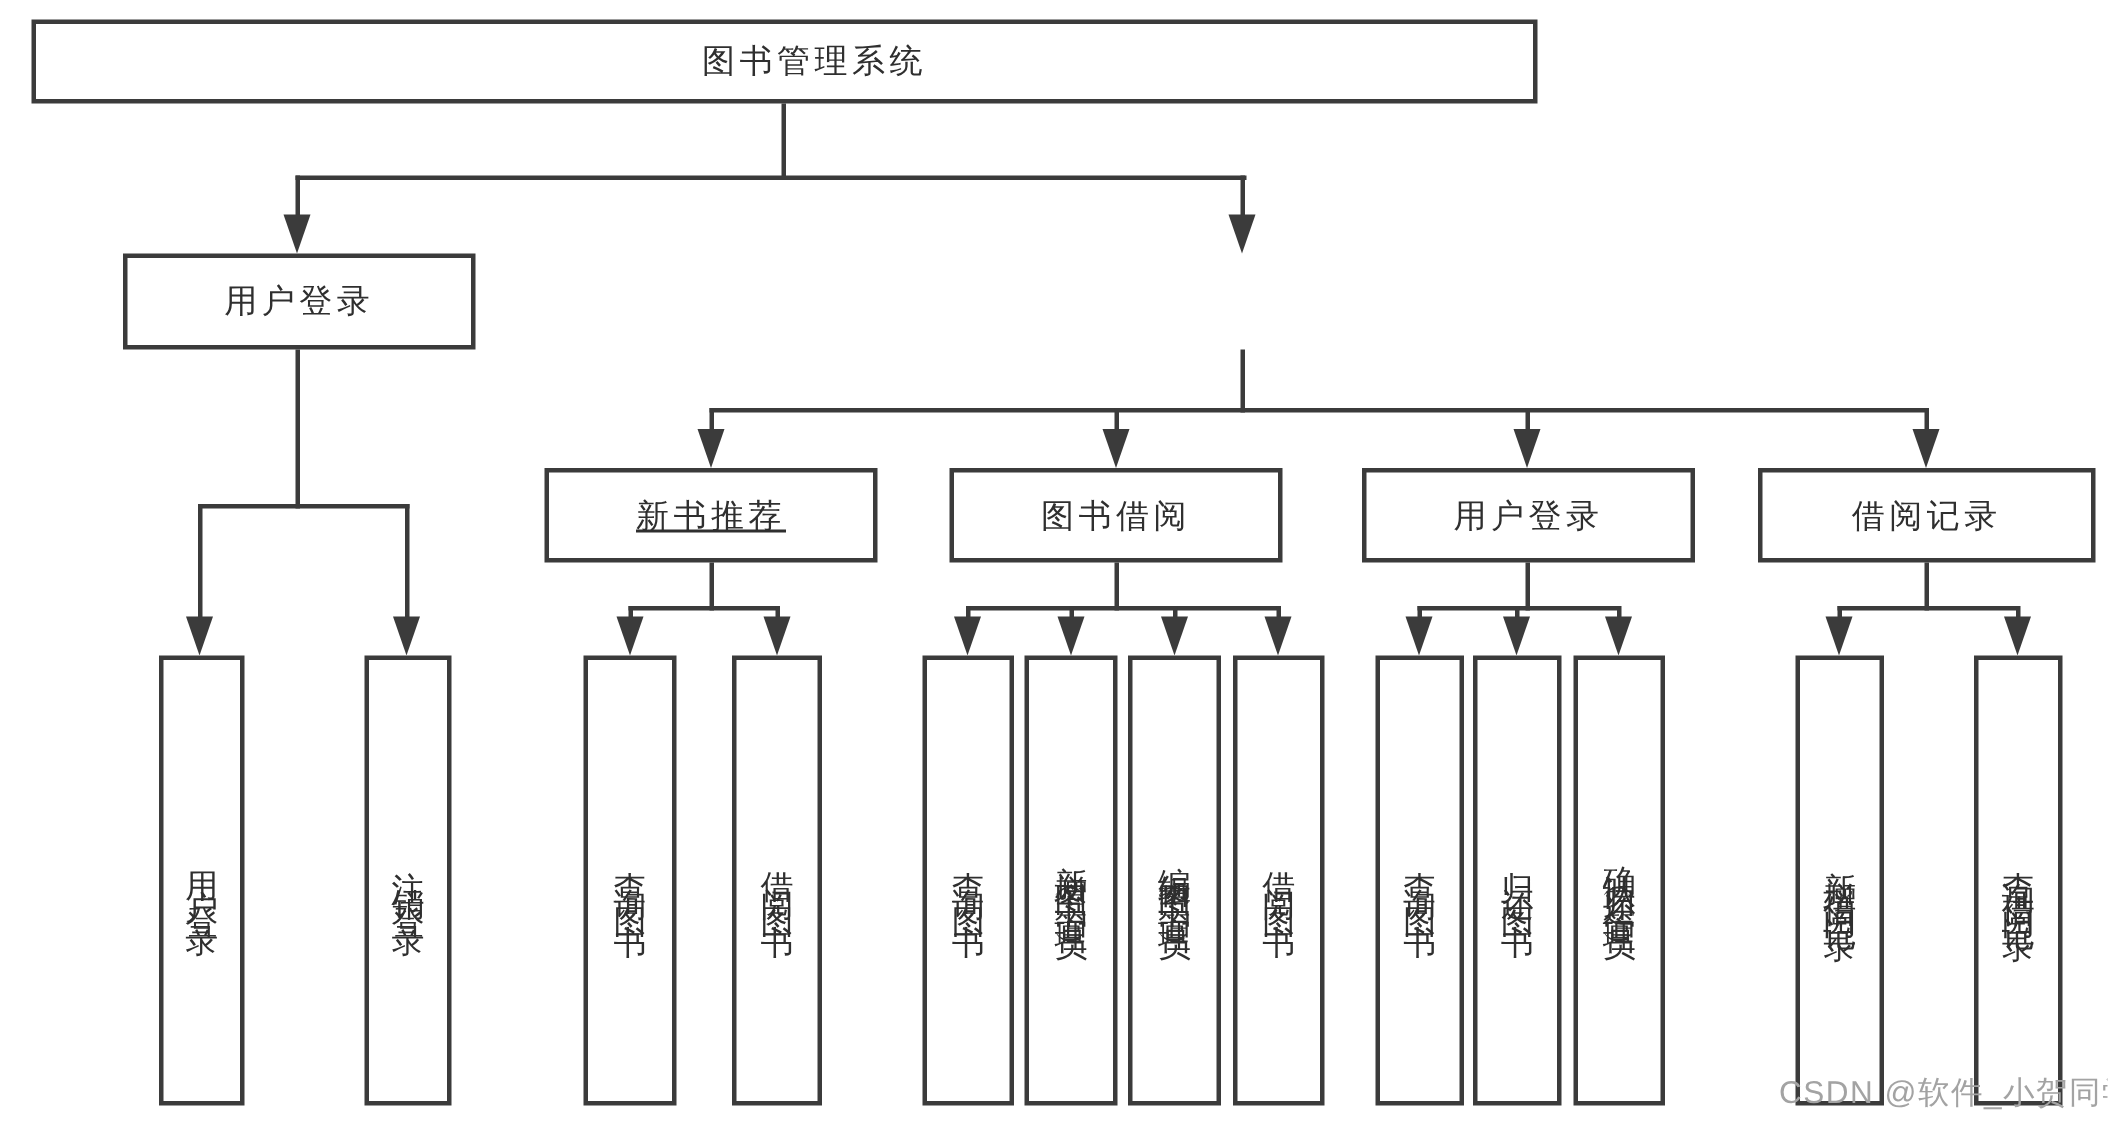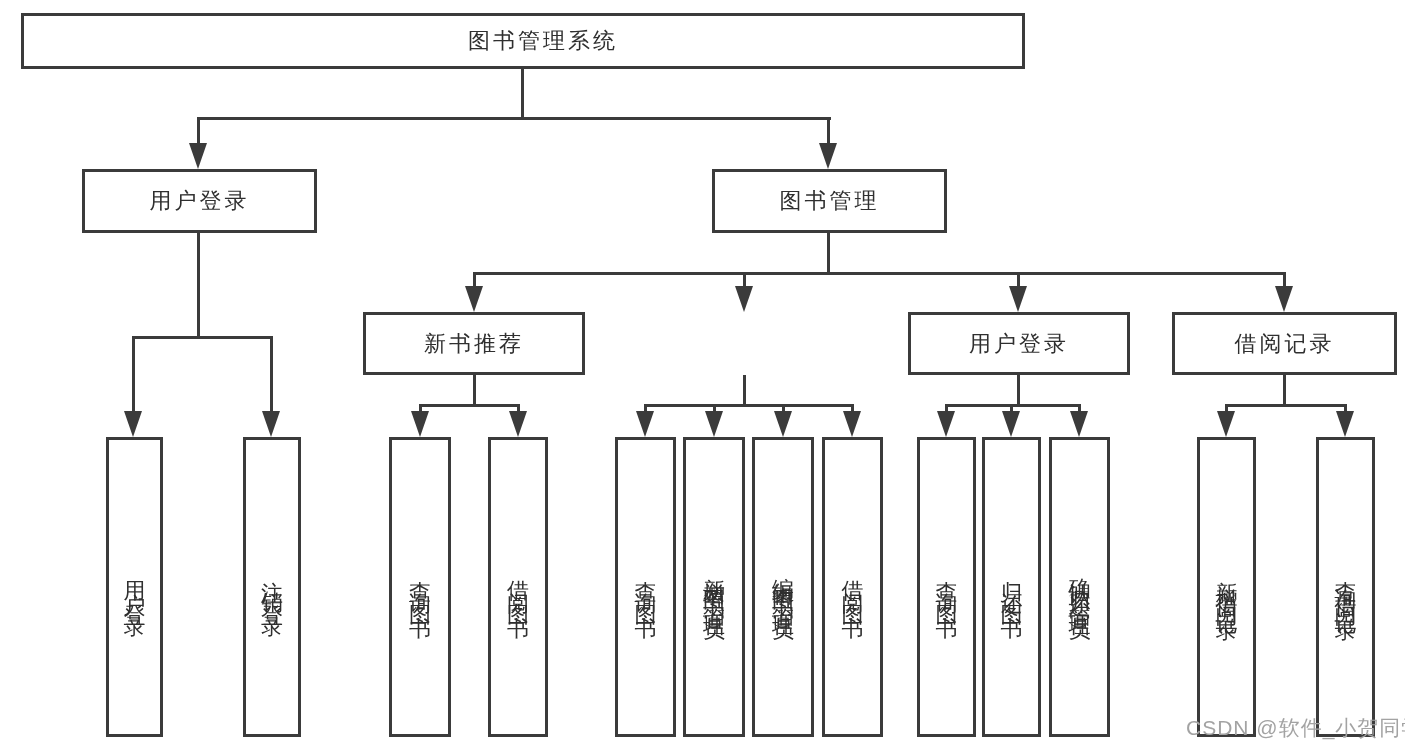--- a/index.html
+++ b/index.html
@@ -71,23 +71,20 @@
   <div class="vl" style="left:521px; top:69px; height:50px;"></div>
   <div class="hl" style="left:197px; top:117px; width:634px;"></div>
   <div class="vl" style="left:197px; top:117px; height:30px;"></div>
   <div class="arrow" style="left:189px; top:143px;"></div>
   <div class="vl" style="left:827px; top:117px; height:30px;"></div>
   <div class="arrow" style="left:819px; top:143px;"></div>
 
   <div class="node" style="left:82px; top:169px; width:235px; height:64px;">
     <span>用户登录</span>
   </div>
-  <div class="node" style="left:712px; top:169px; width:235px; height:64px;">
-    <span>图书管理</span>
-  </div>
 
   <div class="vl" style="left:197px; top:233px; height:106px;"></div>
   <div class="hl" style="left:132px; top:336px; width:141px;"></div>
   <div class="vl" style="left:132px; top:336px; height:79px;"></div>
   <div class="arrow" style="left:124px; top:411px;"></div>
   <div class="vl" style="left:270px; top:336px; height:79px;"></div>
   <div class="arrow" style="left:262px; top:411px;"></div>
 
   <div class="leaf" style="left:106px; width:57px;">
     <span>用户登录</span>
@@ -100,22 +97,25 @@
   <div class="hl" style="left:473px; top:272px; width:813px;"></div>
   <div class="vl" style="left:473px; top:272px; height:16px;"></div>
   <div class="arrow" style="left:465px; top:286px;"></div>
   <div class="vl" style="left:743px; top:272px; height:16px;"></div>
   <div class="arrow" style="left:735px; top:286px;"></div>
   <div class="vl" style="left:1017px; top:272px; height:16px;"></div>
   <div class="arrow" style="left:1009px; top:286px;"></div>
   <div class="vl" style="left:1283px; top:272px; height:16px;"></div>
   <div class="arrow" style="left:1275px; top:286px;"></div>
 
-  <div class="node" style="left:363px; top:312px; width:222px; height:63px;">
+  <div class="node" style="left:363px; top:312px; width:222px; height:63px;text-decoration:underline;">
     <span>新书推荐</span>
+  </div>
+  <div class="node" style="left:633px; top:312px; width:222px; height:63px;">
+    <span>图书借阅</span>
   </div>
   <div class="node" style="left:908px; top:312px; width:222px; height:63px;">
     <span>用户登录</span>
   </div>
   <div class="node" style="left:1172px; top:312px; width:225px; height:63px;">
     <span>借阅记录</span>
   </div>
 
   <div class="vl" style="left:473px; top:375px; height:32px;"></div>
   <div class="hl" style="left:419px; top:404px; width:101px;"></div>

